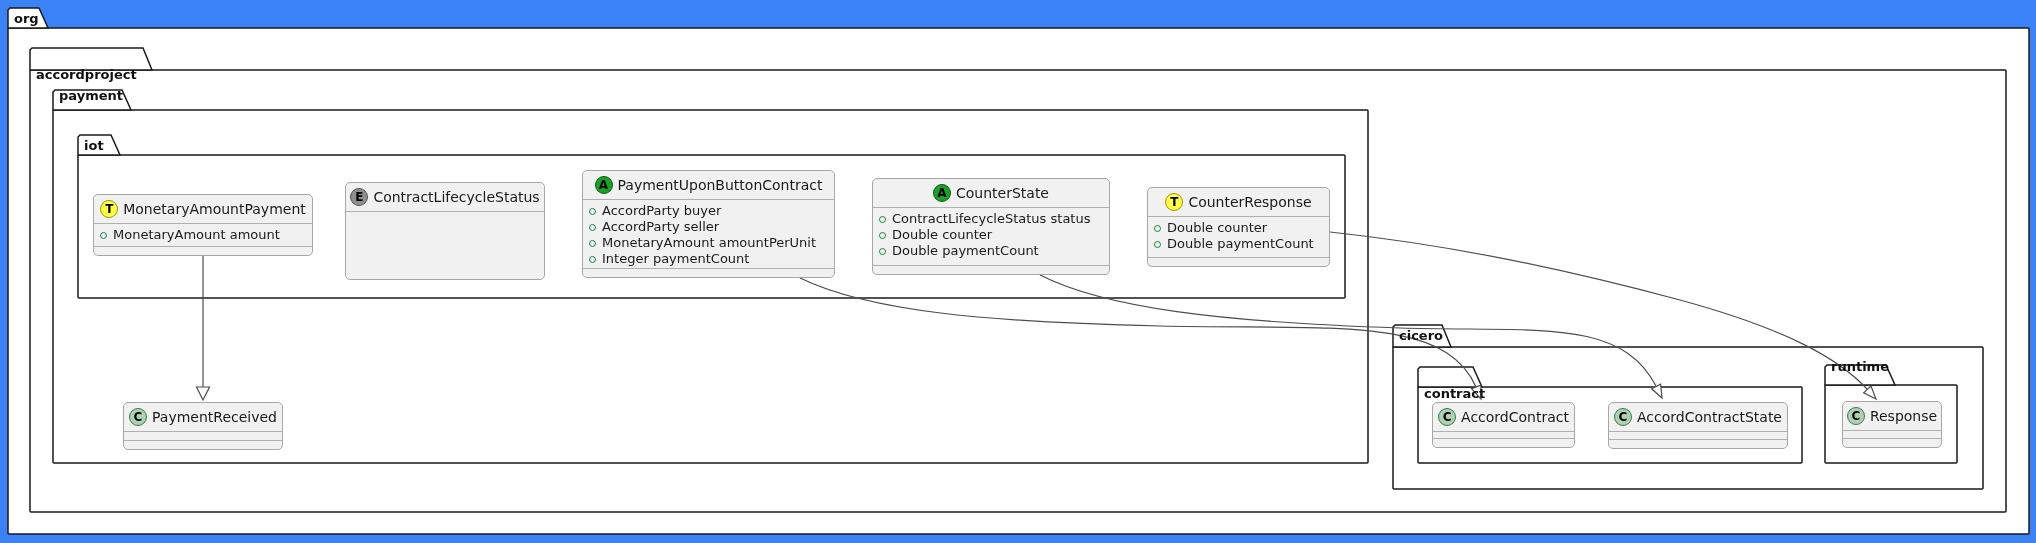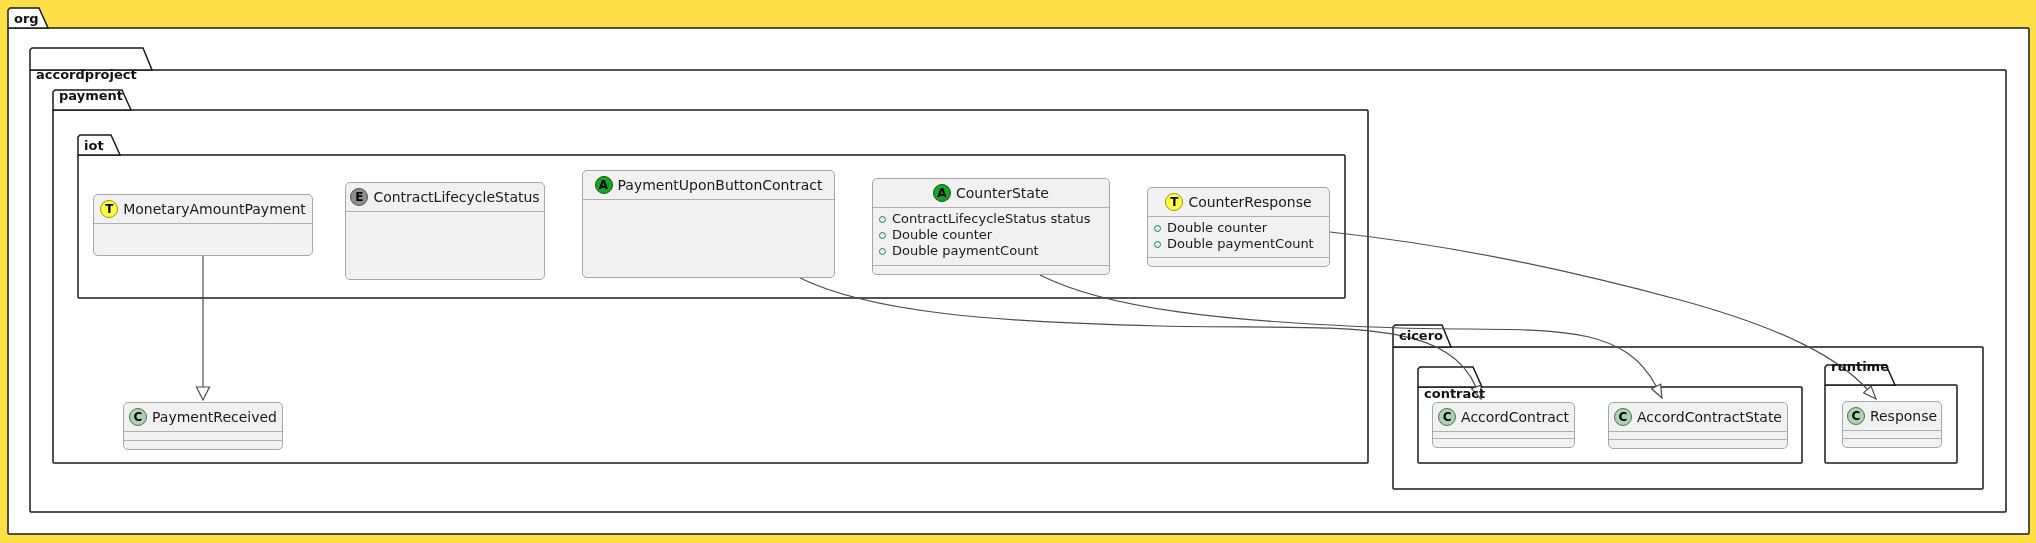--- a/index.html
+++ b/index.html
@@ -1,20 +1,20 @@
 <!DOCTYPE html>
 <html><head>
 <meta charset="utf-8">
 <style>
   html,body{margin:0;padding:0;background:#ffffff;}
   #canvas{
     position:relative;
     width:2036px;height:543px;
     font-family:"DejaVu Sans","Liberation Sans",sans-serif;
-    background:#fde047;
+    background:#3b82f6;
     overflow:hidden;
   }
   #bg{position:absolute;left:0;top:0;}
   .pkg-label{
     position:absolute;
     font-size:13px;font-weight:bold;color:#111;
     white-space:nowrap;line-height:20px;
     z-index:3;
   }
   .cls{
@@ -95,33 +95,57 @@
     <div class="pkg-label" style="left: 59px; top: 86px;">payment</div>
     <div class="pkg-label" style="left: 84px; top: 136px;">iot</div>
     <div class="pkg-label" style="left: 1399px; top: 326px;">cicero</div>
     <div class="pkg-label" style="left: 1424px; top: 384px;">contract</div>
     <div class="pkg-label" style="left: 1831px; top: 357px;">runtime</div>
     <div class="cls" style="left: 93px; top: 194px; width: 220px; height: 62px;">
       <div class="cls-title">
         <span class="circ" style="background: rgb(255, 255, 68); border: 1.5px solid rgb(153, 153, 0);">T</span>
         <span class="cls-name">MonetaryAmountPayment</span>
       </div>
+      <div class="cls-fields">
+        <div class="fld">
+          <span class="bullet"></span>
+          <span>MonetaryAmount amount</span>
+        </div>
+      </div>
       <div class="cls-methods"></div>
     </div>
     <div class="cls" style="left: 345px; top: 182px; width: 200px; height: 98px;">
       <div class="cls-title">
         <span class="circ" style="background: rgb(142, 142, 142); border: 1.5px solid rgb(86, 86, 86);">E</span>
         <span class="cls-name">ContractLifecycleStatus</span>
       </div>
       <div class="cls-methods"></div>
     </div>
     <div class="cls" style="left: 582px; top: 170px; width: 253px; height: 108px;">
       <div class="cls-title">
         <span class="circ" style="background: rgb(25, 163, 37); border: 1.5px solid rgb(11, 94, 18);">A</span>
         <span class="cls-name">PaymentUponButtonContract</span>
+      </div>
+      <div class="cls-fields">
+        <div class="fld">
+          <span class="bullet"></span>
+          <span>AccordParty buyer</span>
+        </div>
+        <div class="fld">
+          <span class="bullet"></span>
+          <span>AccordParty seller</span>
+        </div>
+        <div class="fld">
+          <span class="bullet"></span>
+          <span>MonetaryAmount amountPerUnit</span>
+        </div>
+        <div class="fld">
+          <span class="bullet"></span>
+          <span>Integer paymentCount</span>
+        </div>
       </div>
       <div class="cls-methods"></div>
     </div>
     <div class="cls" style="left: 872px; top: 178px; width: 238px; height: 97px;">
       <div class="cls-title">
         <span class="circ" style="background: rgb(25, 163, 37); border: 1.5px solid rgb(11, 94, 18);">A</span>
         <span class="cls-name">CounterState</span>
       </div>
       <div class="cls-fields">
         <div class="fld">

